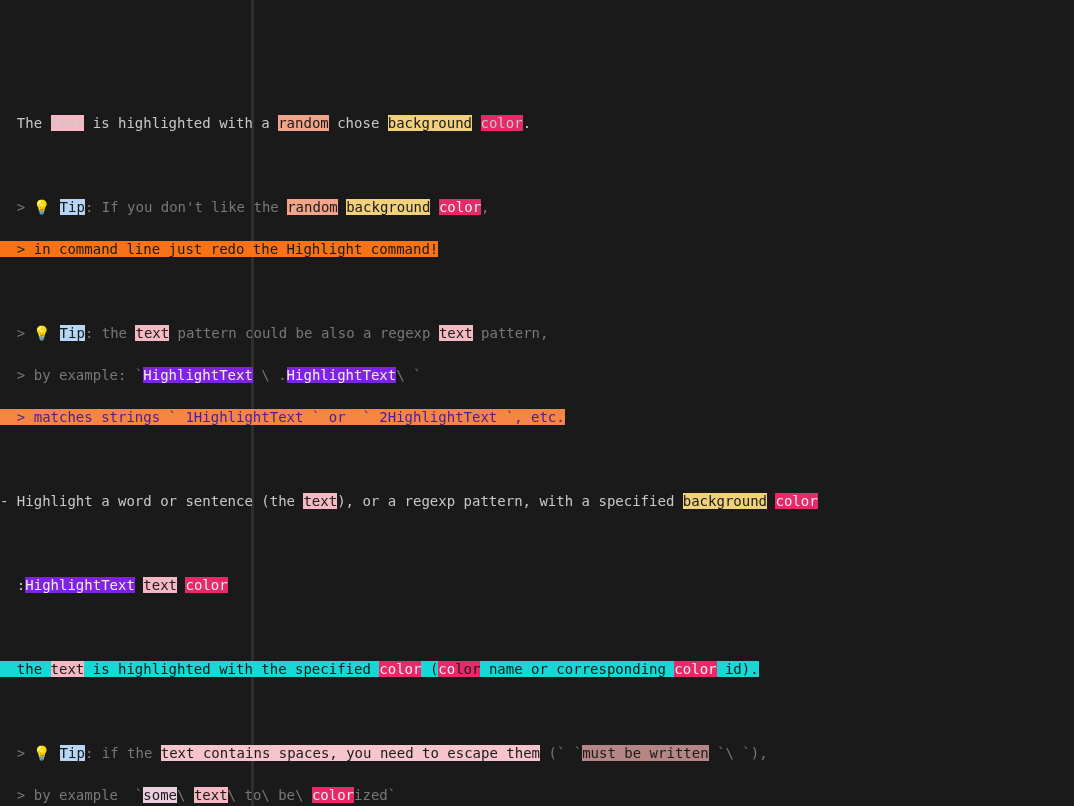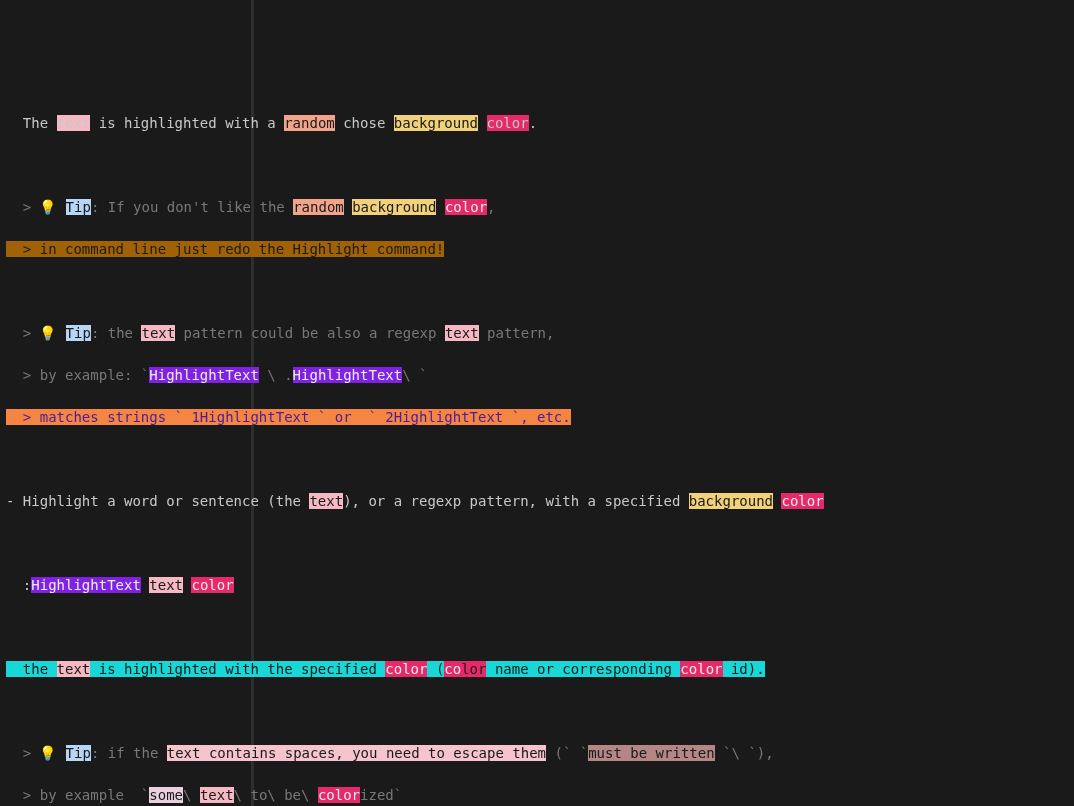--- a/index.html
+++ b/index.html
@@ -7,34 +7,34 @@
     font-family:"DejaVu Sans Mono","Consolas","Menlo",monospace;
     font-size:14px;
     line-height:21px;
     color:#c8c8c8;
     white-space:pre;
     padding:8px 0 8px 0;
     position:relative;
   }
   
   .guide{position:absolute;top:0;bottom:0;left:251px;width:3px;background:#2e2e2e;z-index:0;}
-  .ln{position:relative;z-index:1;padding-left:6px;}
+  .ln{position:relative;z-index:1;}
   .dim{color:#787878;}
   span[data-name]{padding:0;}
 </style>
 </head>
 <body>
 <div class="guide" data-name="column-guide"></div>
 
 
 
 <div class="ln" data-name="code-line"><span>  The </span><span data-name="hl-text" style="background: rgb(246, 184, 194);">text</span><span> is highlighted with a </span><span data-name="hl-random" style="background: rgb(242, 164, 138); color: rgb(26, 26, 26);">random</span><span> chose </span><span data-name="hl-background" style="background: rgb(241, 209, 122); color: rgb(26, 26, 26);">background</span><span> </span><span data-name="hl-color" style="background: rgb(230, 41, 105);">color</span><span>.</span></div>
 <div class="ln" data-name="blank-line"> </div>
 <div class="ln dim" data-name="code-line"><span>  &gt; 💡 </span><span data-name="hl-tip" style="background: rgb(183, 214, 246); color: rgb(26, 26, 26);">Tip</span><span>: If you don't like the </span><span data-name="hl-random" style="background: rgb(242, 164, 138); color: rgb(26, 26, 26);">random</span><span> </span><span data-name="hl-background" style="background: rgb(241, 209, 122); color: rgb(26, 26, 26);">background</span><span> </span><span data-name="hl-color" style="background: rgb(230, 41, 105); color: rgb(238, 238, 238);">color</span><span>,</span></div>
-<div class="ln" data-name="code-line"><span data-name="hl-line" style="background: #a16207; color: rgb(26, 26, 26);">  &gt; in command line just redo the Highlight command!</span></div>
+<div class="ln" data-name="code-line"><span data-name="hl-line" style="background: #f97316; color: rgb(26, 26, 26);">  &gt; in command line just redo the Highlight command!</span></div>
 <div class="ln" data-name="blank-line"> </div>
 <div class="ln dim" data-name="code-line"><span>  &gt; 💡 </span><span data-name="hl-tip" style="background: rgb(183, 214, 246); color: rgb(26, 26, 26);">Tip</span><span>: the </span><span data-name="hl-text" style="background: rgb(246, 184, 194); color: rgb(26, 26, 26);">text</span><span> pattern could be also a regexp </span><span data-name="hl-text" style="background: rgb(246, 184, 194); color: rgb(26, 26, 26);">text</span><span> pattern,</span></div>
 <div class="ln dim" data-name="code-line"><span>  &gt; by example: `</span><span data-name="hl-cmd" style="background: rgb(128, 34, 228); color: rgb(238, 238, 238);">HighlightText</span><span> \ .</span><span data-name="hl-cmd" style="background: rgb(128, 34, 228); color: rgb(238, 238, 238);">HighlightText</span><span>\ `</span></div>
 <div class="ln" data-name="code-line"><span data-name="hl-line" style="background: rgb(245, 133, 67); color: #4c1d95;">  &gt; matches strings ` 1HighlightText ` or  ` 2HighlightText `, etc.</span></div>
 <div class="ln" data-name="blank-line"> </div>
 <div class="ln" data-name="code-line"><span>- Highlight a word or sentence (the </span><span data-name="hl-text" style="background: rgb(246, 184, 194); color: rgb(26, 26, 26);">text</span><span>), or a regexp pattern, with a specified </span><span data-name="hl-background" style="background: rgb(241, 209, 122); color: rgb(26, 26, 26);">background</span><span> </span><span data-name="hl-color" style="background: rgb(230, 41, 105); color: rgb(238, 238, 238);">color</span></div>
 <div class="ln" data-name="blank-line"> </div>
 <div class="ln" data-name="code-line"><span>  :</span><span data-name="hl-cmd" style="background: rgb(128, 34, 228); color: rgb(238, 238, 238);">HighlightText</span><span> </span><span data-name="hl-text" style="background: rgb(246, 184, 194); color: rgb(26, 26, 26);">text</span><span> </span><span data-name="hl-color" style="background: rgb(230, 41, 105); color: rgb(238, 238, 238);">color</span></div>
 <div class="ln" data-name="blank-line"> </div>
 <div class="ln" data-name="code-line"><span data-name="hl-line" style="background: rgb(25, 215, 215); color: rgb(26, 26, 26);"><span>  the </span><span data-name="hl-text" style="background: rgb(246, 184, 194); color: rgb(26, 26, 26);">text</span><span> is highlighted with the specified </span><span data-name="hl-color" style="background: rgb(230, 41, 105); color: rgb(238, 238, 238);">color</span><span> (</span><span data-name="hl-color" style="background: rgb(230, 41, 105); color: rgb(238, 238, 238);">co</span><span data-name="hl-color-partial" style="background: rgb(230, 41, 105); color: rgb(26, 26, 26);">lor</span><span> name or corresponding </span><span data-name="hl-color" style="background: rgb(230, 41, 105); color: rgb(238, 238, 238);">color</span><span> id).</span></span></div>

